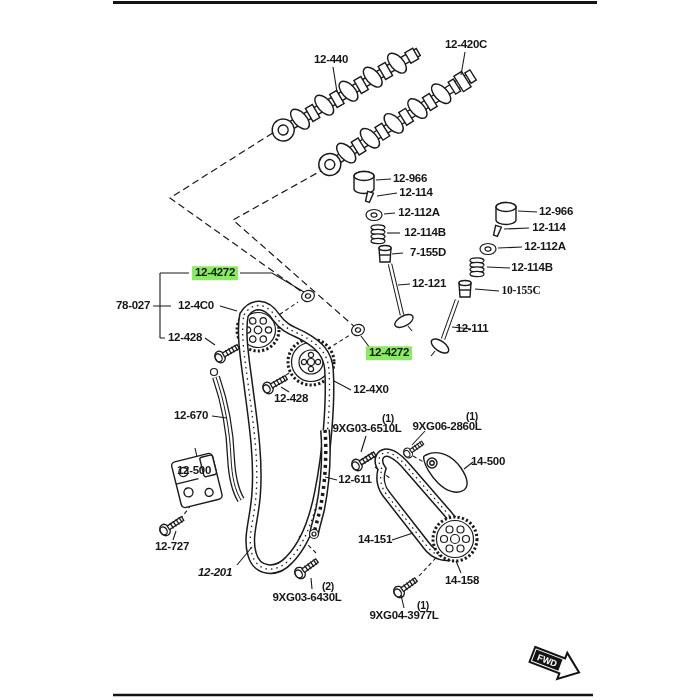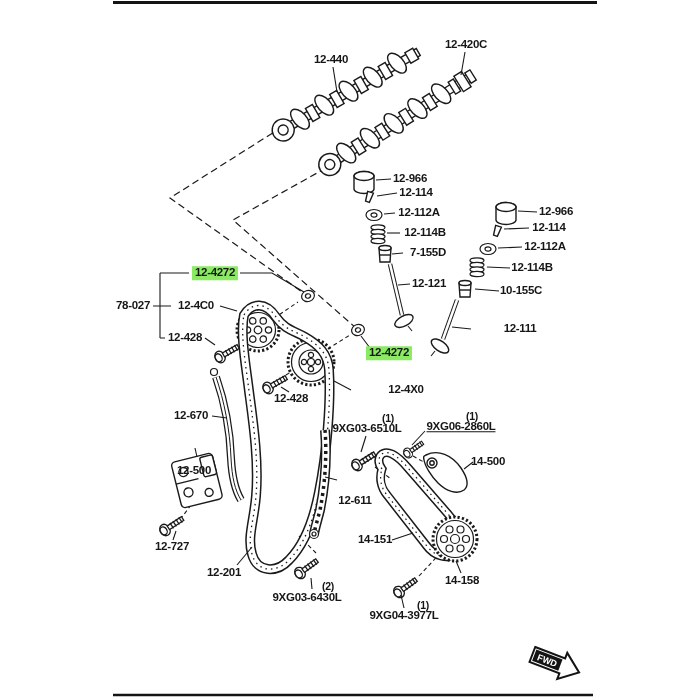--- a/index.html
+++ b/index.html
@@ -292,40 +292,40 @@
       <div class="part-label" style="left: 410px; top: 179px;">12-966</div>
       <div class="part-label" style="left: 416px; top: 193px;">12-114</div>
       <div class="part-label" style="left: 419px; top: 213px;">12-112A</div>
       <div class="part-label" style="left: 425px; top: 233px;">12-114B</div>
       <div class="part-label" style="left: 428px; top: 253px;">7-155D</div>
       <div class="part-label" style="left: 429px; top: 284px;">12-121</div>
       <div class="part-label" style="left: 556px; top: 212px;">12-966</div>
       <div class="part-label" style="left: 549px; top: 228px;">12-114</div>
       <div class="part-label" style="left: 545px; top: 247px;">12-112A</div>
       <div class="part-label" style="left: 532px; top: 268px;">12-114B</div>
-      <div class="part-label" style="left: 521px; top: 291px;">10-155C</div>
-      <div class="part-label" style="left: 520px; top: 329px;">12-111</div>
+      <div class="part-label" style="left: 521px; top: 291px; font-family: Liberation Serif, serif;">10-155C</div>
+      <div class="part-label" style="left: 472px; top: 329px;">12-111</div>
       <div class="part-label" style="left: 215px; top: 273px; background: rgb(139, 234, 99); padding: 1px 3px;">12-4272</div>
       <div class="part-label" style="left: 133px; top: 306px;">78-027</div>
       <div class="part-label" style="left: 196px; top: 306px;">12-4C0</div>
       <div class="part-label" style="left: 185px; top: 338px;">12-428</div>
       <div class="part-label" style="left: 389px; top: 353px; background: rgb(139, 234, 99); padding: 1px 3px;">12-4272</div>
-      <div class="part-label" style="left: 371px; top: 390px; margin-left: 35px;">12-4X0</div>
+      <div class="part-label" style="left: 371px; top: 390px;">12-4X0</div>
       <div class="part-label" style="left: 291px; top: 399px;">12-428</div>
       <div class="part-label" style="left: 191px; top: 416px; text-align: right;">12-670</div>
       <div class="part-label" style="left: 194px; top: 441px; margin-top: 30px;">12-500</div>
       <div class="part-label" style="left: 172px; top: 547px;">12-727</div>
-      <div class="part-label" style="left: 355px; top: 480px; margin-top: 21px;">12-611</div>
-      <div class="part-label" style="left: 224px; top: 573px;">12-201</div>
+      <div class="part-label" style="left: 355px; top: 480px;">12-611</div>
+      <div class="part-label" style="left: 215px; top: 573px; font-style: italic;">12-201</div>
       <div class="part-label qty" style="left: 328px; top: 586px;">(2)</div>
       <div class="part-label" style="left: 307px; top: 598px;">9XG03-6430L</div>
       <div class="part-label qty" style="left: 388px; top: 418px;">(1)</div>
       <div class="part-label" style="left: 367px; top: 429px;">9XG03-6510L</div>
       <div class="part-label qty" style="left: 472px; top: 416px;">(1)</div>
-      <div class="part-label" style="left: 461px; top: 427px; text-decoration: underline;">9XG06-2860L</div>
+      <div class="part-label" style="left: 447px; top: 427px;">9XG06-2860L</div>
       <div class="part-label" style="left: 488px; top: 462px;">14-500</div>
       <div class="part-label" style="left: 375px; top: 540px;">14-151</div>
       <div class="part-label" style="left: 462px; top: 581px;">14-158</div>
       <div class="part-label qty" style="left: 423px; top: 605px;">(1)</div>
       <div class="part-label" style="left: 404px; top: 616px;">9XG04-3977L</div>
     </div>
 
 </div>
 
 </body></html>

